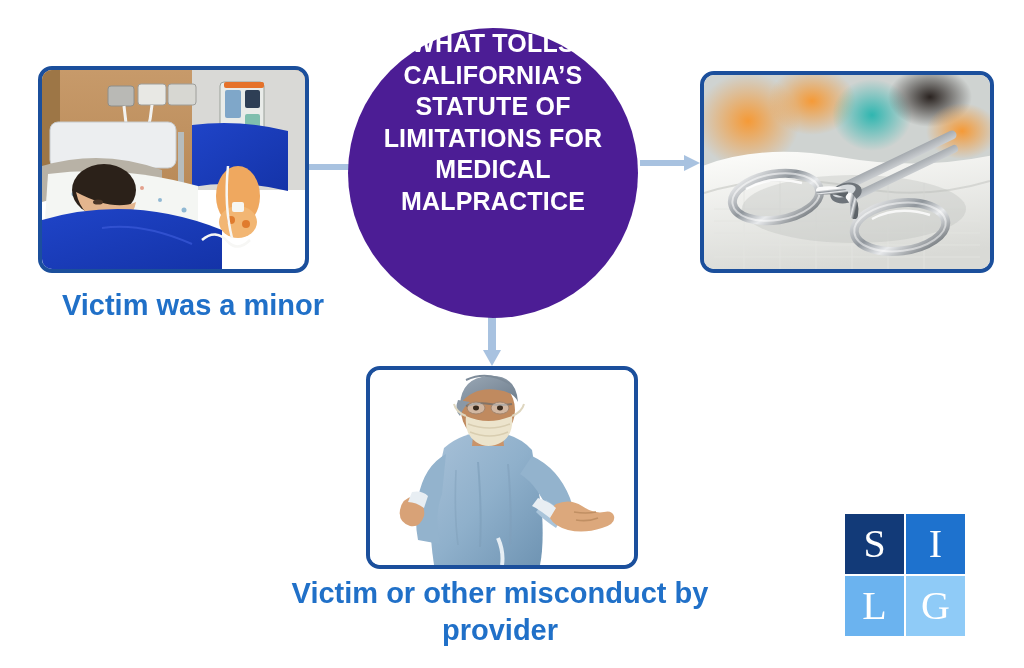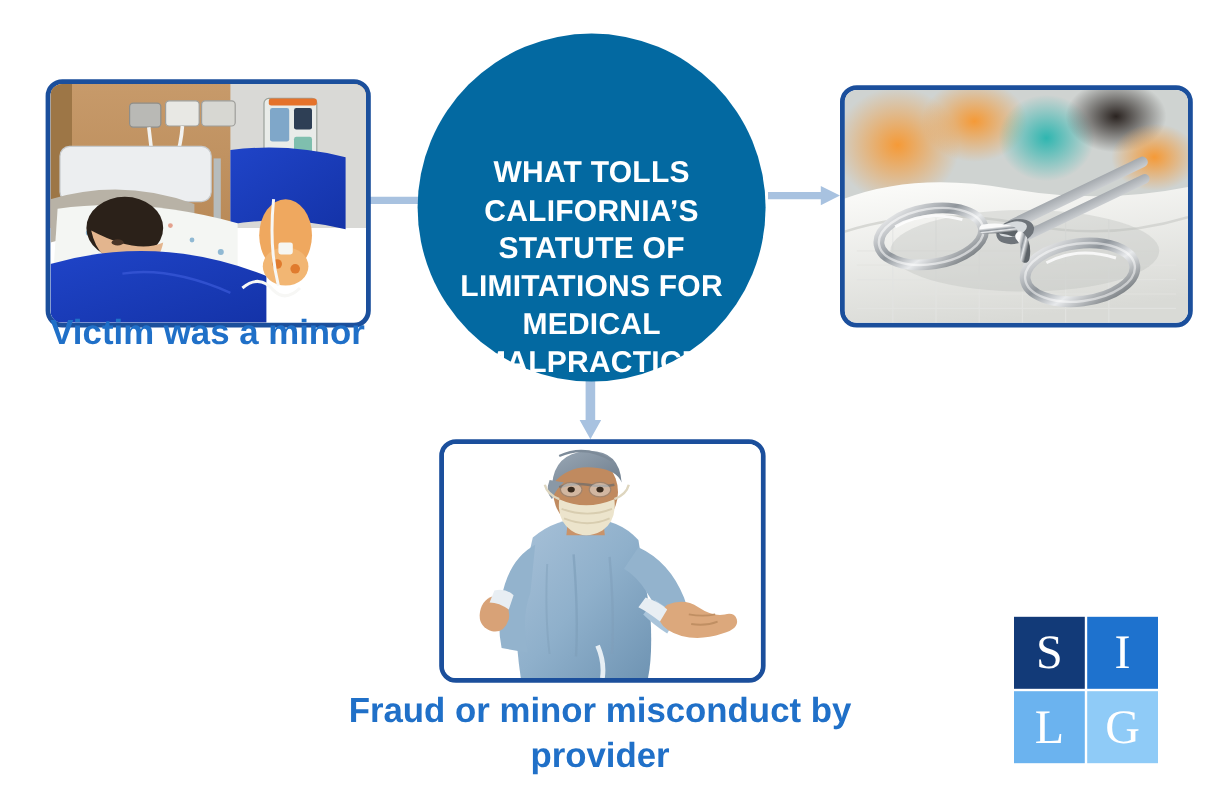--- a/index.html
+++ b/index.html
@@ -11,22 +11,22 @@
     position:relative;
   }
   .stage{position:absolute;inset:0;}
 
   
   .hub{
     position:absolute;
     left:348px;top:28px;
     width:290px;height:290px;
     border-radius:50%;
-    background:#0369a1;
-    display:flex;align-items:flex-end;justify-content:center;
+    background:#4c1d95;
+    display:flex;align-items:flex-start;justify-content:center;
     z-index:5;
   }
   .hub-text{
     color:#ffffff;
     font-size:25px;
     line-height:1.26;
     font-weight:bold;
     text-align:center;
     letter-spacing:.2px;
     width:228px;
@@ -56,21 +56,21 @@
   
   .caption{
     position:absolute;
     color:#2070c8;
     font-weight:bold;
     font-size:29px;
     line-height:1.28;
     text-align:center;
     z-index:4;
   }
-  #caption-minor{left:0px;top:260px;width:346px;}
+  #caption-minor{left:0px;top:287px;width:346px;padding-left:20px;}
   #caption-foreign{left:638px;top:272px;width:386px;}
   #caption-fraud{left:236px;top:575px;width:528px;}
 
   
   .logo{
     position:absolute;
     left:845px;top:514px;
     width:120px;height:122px;
     display:grid;
     grid-template-columns:1fr 1fr;
@@ -321,21 +321,21 @@
 
       <path d="M108 92 q4 50 2 85" stroke="#7f9fba" stroke-width="2" fill="none" opacity=".7"></path>
       <path d="M138 94 q4 46 2 81" stroke="#7f9fba" stroke-width="2" fill="none" opacity=".55"></path>
       <path d="M86 100 q-2 44 2 75" stroke="#7f9fba" stroke-width="1.6" fill="none" opacity=".5"></path>
 
       <path d="M128 168 q6 14 4 27" stroke="#e6eef4" stroke-width="4" fill="none"></path>
     </svg>
   </div>
 
   <div class="caption" id="caption-minor">Victim was a minor</div>
-  <div class="caption" id="caption-fraud">Fraud or minor misconduct by provider</div>
+  <div class="caption" id="caption-fraud">Victim or other misconduct by provider</div>
 
   <div class="logo">
     <div class="logo-cell logo-s">S</div>
     <div class="logo-cell logo-i">I</div>
     <div class="logo-cell logo-l">L</div>
     <div class="logo-cell logo-g">G</div>
   </div>
 
 </div>
 

